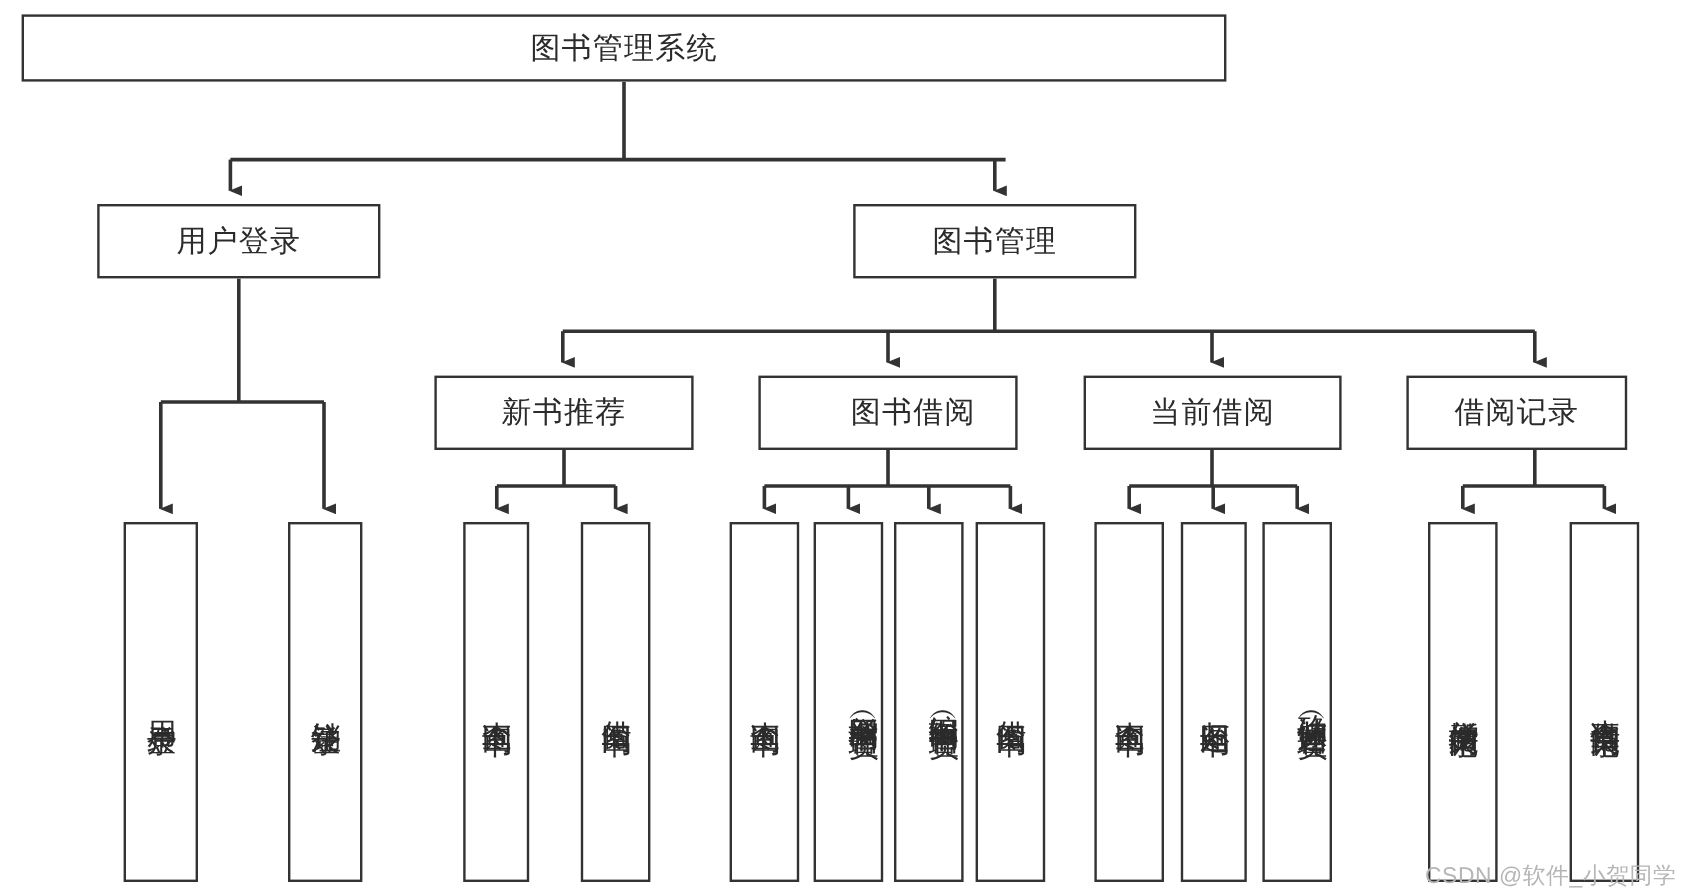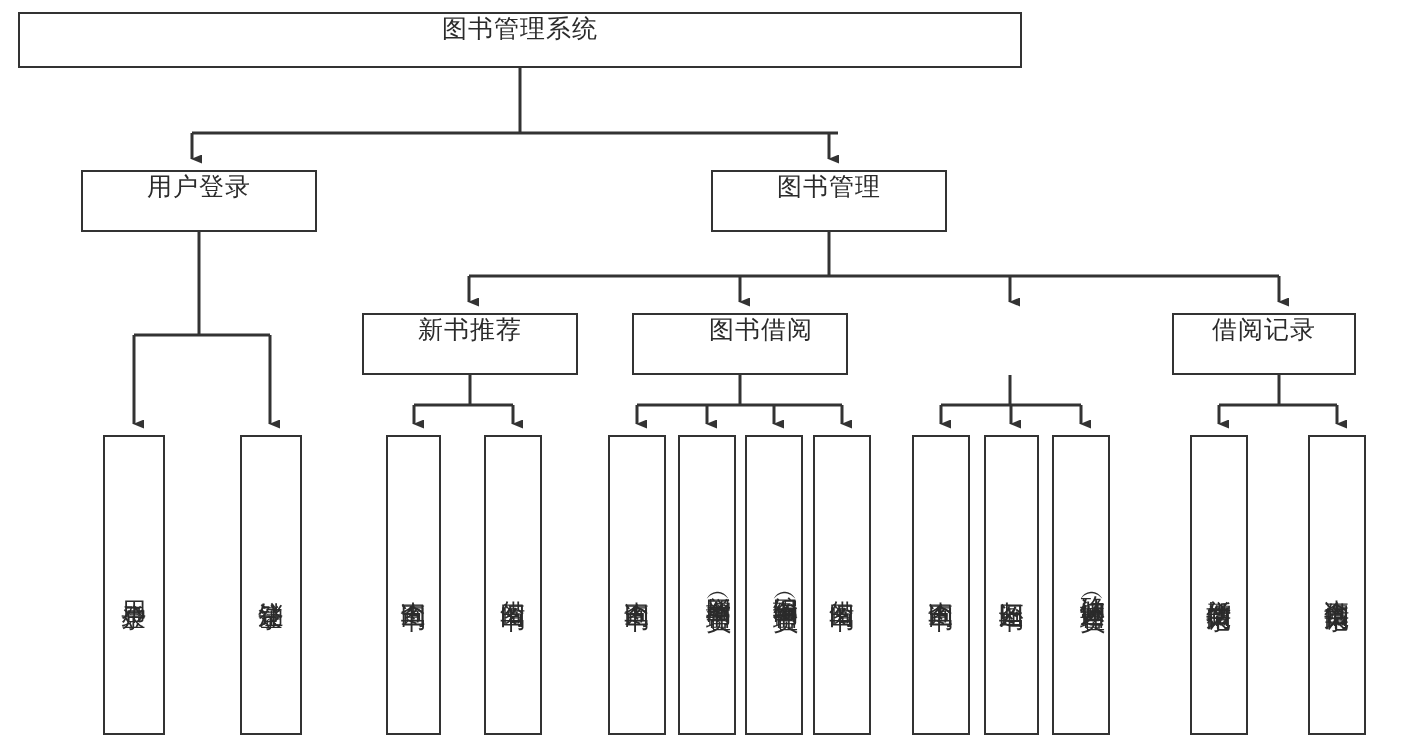--- a/index.html
+++ b/index.html
@@ -24,21 +24,21 @@
     width: 1405px;
     height: 747px;
     pointer-events: none;
   }
   .node {
     position: absolute;
     box-sizing: border-box;
     background: #ffffff;
     border: 2px solid #333333;
     display: flex;
-    align-items: flex-start;
+    align-items: center;
     justify-content: center;
     color: #2b2b2b;
   }
   .node.horiz {
     font-size: 25px;
     line-height: 1.15;
     letter-spacing: 1px;
     white-space: nowrap;
   }
   .node.vert {
@@ -132,20 +132,23 @@
   </div>
 
   <div class="node horiz" style="left:362px; top:313px; width:216px; height:62px;">
     <span>新书推荐</span>
   </div>
 
   <div class="node horiz" style="left:632px; top:313px; width:216px; height:62px;padding-left:42px;">
     <span>图书借阅</span>
   </div>
 
+  <div class="node horiz" style="left:903px; top:313px; width:215px; height:62px;">
+    <span>当前借阅</span>
+  </div>
 
   <div class="node horiz" style="left:1172px; top:313px; width:184px; height:62px;">
     <span>借阅记录</span>
   </div>
 
   <div class="node vert mid" style="left:103px; top:435px; width:62px; height:300px;">
     <span>用户登录</span>
   </div>
 
   <div class="node vert mid" style="left:240px; top:435px; width:62px; height:300px;">
@@ -189,14 +192,15 @@
   </div>
 
   <div class="node vert mid" style="left:1190px; top:435px; width:58px; height:300px;">
     <span>新增借阅记录</span>
   </div>
 
   <div class="node vert mid" style="left:1308px; top:435px; width:58px; height:300px;">
     <span>查询借阅记录</span>
   </div>
 
+  <div class="watermark">CSDN @软件_小贺同学</div>
 
 </div>
 
 </body></html>

